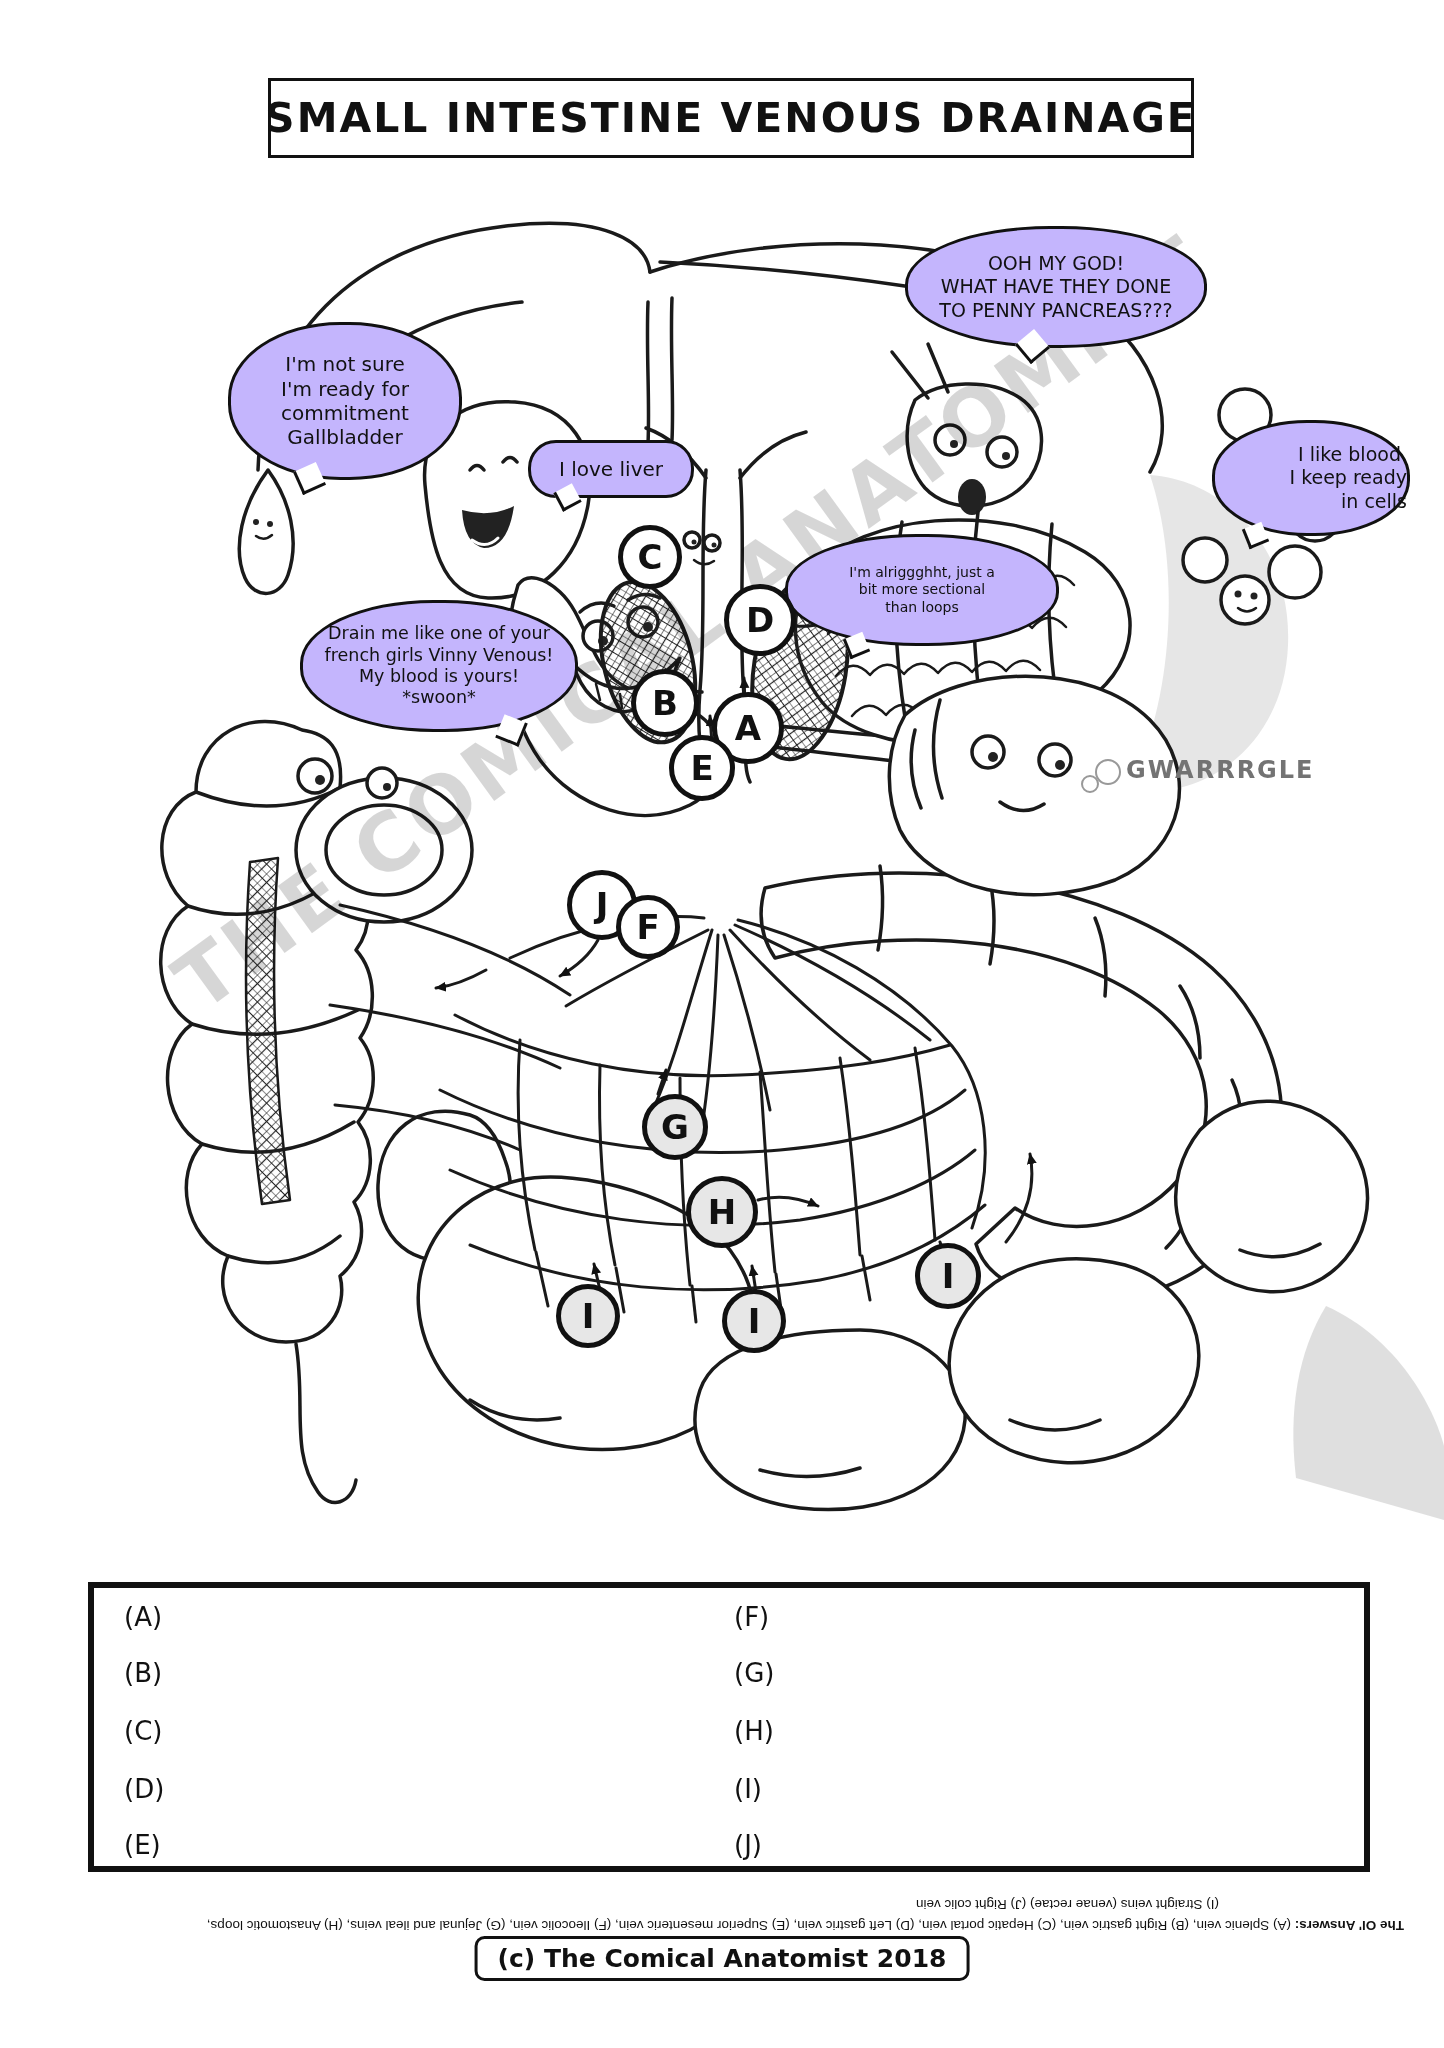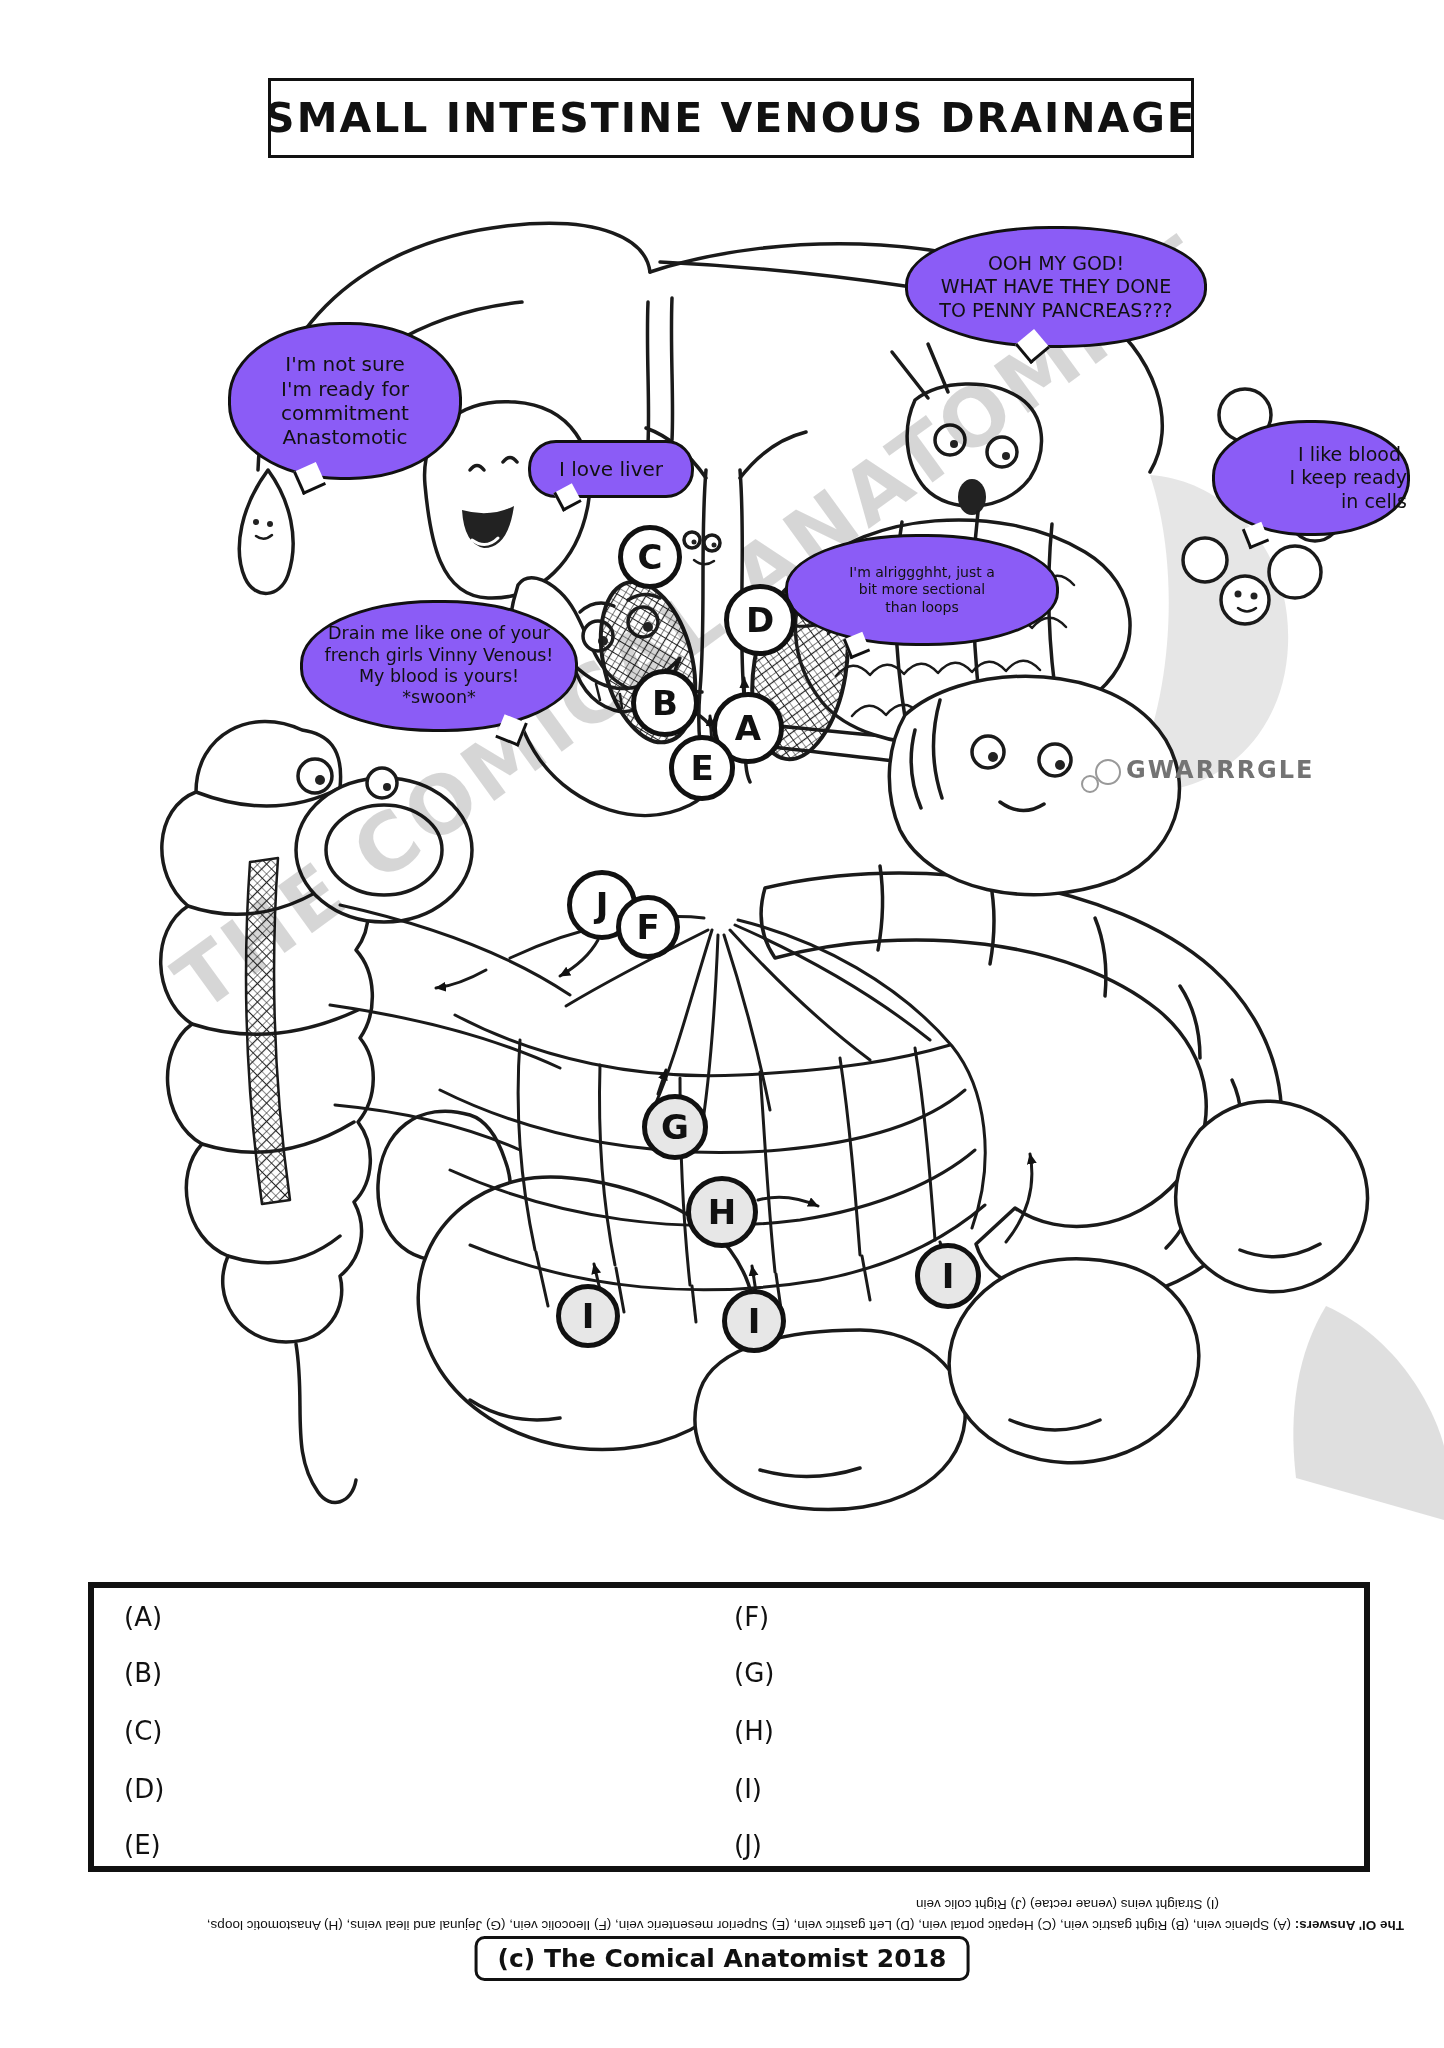--- a/index.html
+++ b/index.html
@@ -20,21 +20,21 @@
   svg.art { position:absolute; left:0; top:0; z-index:1; }
   .watermark {
     position:absolute; left:185px; top:945px; z-index:2;
     transform:rotate(-36deg); transform-origin:0 50%;
     font-size:80px; font-weight:700; letter-spacing:4px; white-space:nowrap;
     color:rgba(0,0,0,0.16); pointer-events:none;
   }
 
   
   .bubble {
-    position:absolute; z-index:3; background:#8b5cf6; border:3px solid #111;
+    position:absolute; z-index:3; background:#c4b5fd; border:3px solid #111;
     display:flex; flex-direction:column; align-items:center; justify-content:center;
     text-align:center; line-height:1.22; font-weight:500;
   }
   .ellipse { border-radius:48%; }
   .pill { border-radius:28px; }
   .tail {
     position:absolute; width:22px; height:22px; background:#fff;
     border-right:3px solid #111; border-bottom:3px solid #111;
     transform:rotate(45deg);
   }
@@ -302,21 +302,21 @@
       <path marker-end="url(#arr)" d="M486,970 C468,980 452,986 436,988"></path>
     </g>
   </svg>
 
   <div class="watermark">THE COMICAL ANATOMIST</div>
 
   <div class="bubble ellipse b-gall">
     <div>I'm not sure</div>
     <div>I'm ready for</div>
     <div>commitment</div>
-    <div>Anastomotic</div>
+    <div>Gallbladder</div>
     <div class="tail"></div>
   </div>
 
   <div class="bubble pill b-liver">
     <div>I love liver</div>
     <div class="tail"></div>
   </div>
 
   <div class="bubble ellipse b-shock">
     <div>OOH MY GOD!</div>

